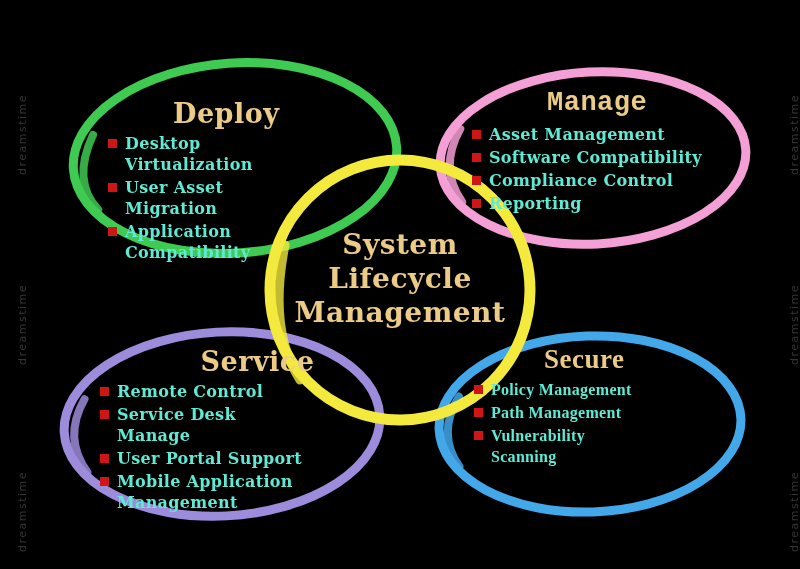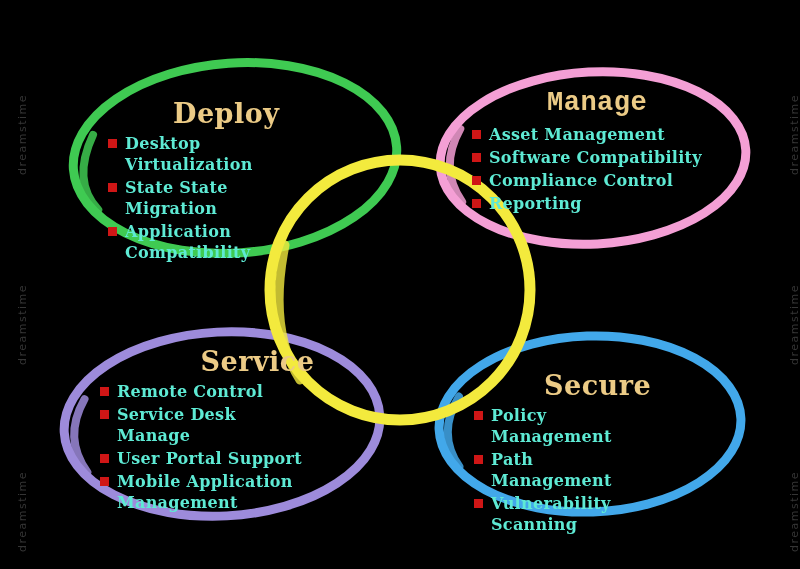--- a/index.html
+++ b/index.html
@@ -56,21 +56,21 @@
   .g-deploy ul{width:205px;}
 
   .g-manage{left:472px;top:88px;width:250px;}
   .g-manage h2{text-align:left;padding-left:75px;font-family:Liberation Mono, monospace;}
   .g-manage ul{width:235px;margin-top:6px;}
 
   .g-service{left:100px;top:346px;width:250px;}
   .g-service h2{text-align:center;padding-left:65px;}
   .g-service ul{width:210px;}
 
-  .g-secure{left:474px;top:370px;width:230px;}
+  .g-secure{left:474px;top:344px;width:230px;font-family:Liberation Serif, serif;}
   .g-secure h2{text-align:left;padding-left:70px;}
   .g-secure ul{width:175px;}
 
   .wm{
     position:absolute;
     color:#474747;
     opacity:0.75;
     font-family:"DejaVu Sans", sans-serif;
     font-size:11px;
     letter-spacing:1.5px;
@@ -106,26 +106,31 @@
       <ellipse cx="590" cy="424" rx="151" ry="88" fill="none" stroke="#42a8ea" stroke-width="9" stroke-linecap="round"></ellipse>
       <path d="M 458 462 Q 436 428 460 392" fill="none" stroke="#42a8ea" stroke-width="8" stroke-linecap="round" opacity="0.85"></path>
     </g>
 
     <g>
       <circle cx="400" cy="290" r="130" fill="none" stroke="#f3ea3d" stroke-width="11" stroke-linecap="round"></circle>
       <path d="M 300 380 Q 268 330 285 245" fill="none" stroke="#f3ea3d" stroke-width="9" stroke-linecap="round" opacity="0.8"></path>
     </g>
   </svg>
 
+  <div class="center-label">
+    <div>System</div>
+    <div>Lifecycle</div>
+    <div>Management</div>
+  </div>
 
   <div class="group g-deploy">
     <h2>Deploy</h2>
     <ul>
       <li><span class="bullet"></span><span>Desktop Virtualization</span></li>
-      <li><span class="bullet"></span><span>State State Migration</span></li>
+      <li><span class="bullet"></span><span>User Asset Migration</span></li>
       <li><span class="bullet"></span><span>Application Compatibility</span></li>
     </ul>
   </div>
 
   <div class="group g-manage">
     <h2>Manage</h2>
     <ul>
       <li><span class="bullet"></span><span>Asset Management</span></li>
       <li><span class="bullet"></span><span>Software Compatibility</span></li>
       <li><span class="bullet"></span><span>Compliance Control</span></li>

